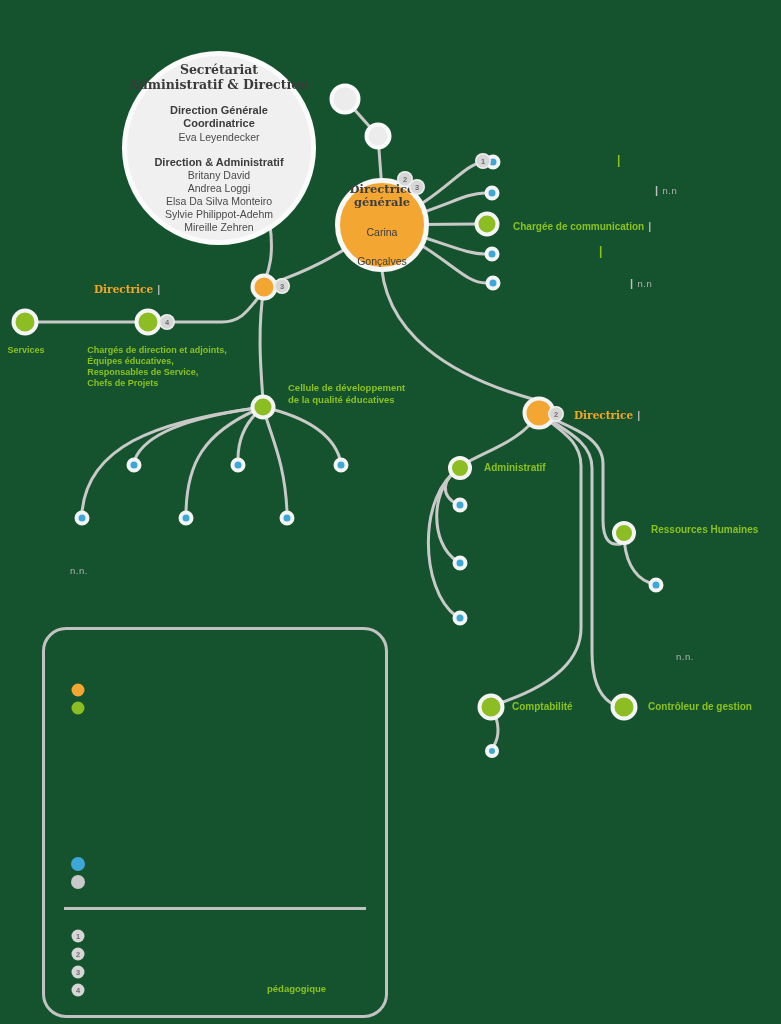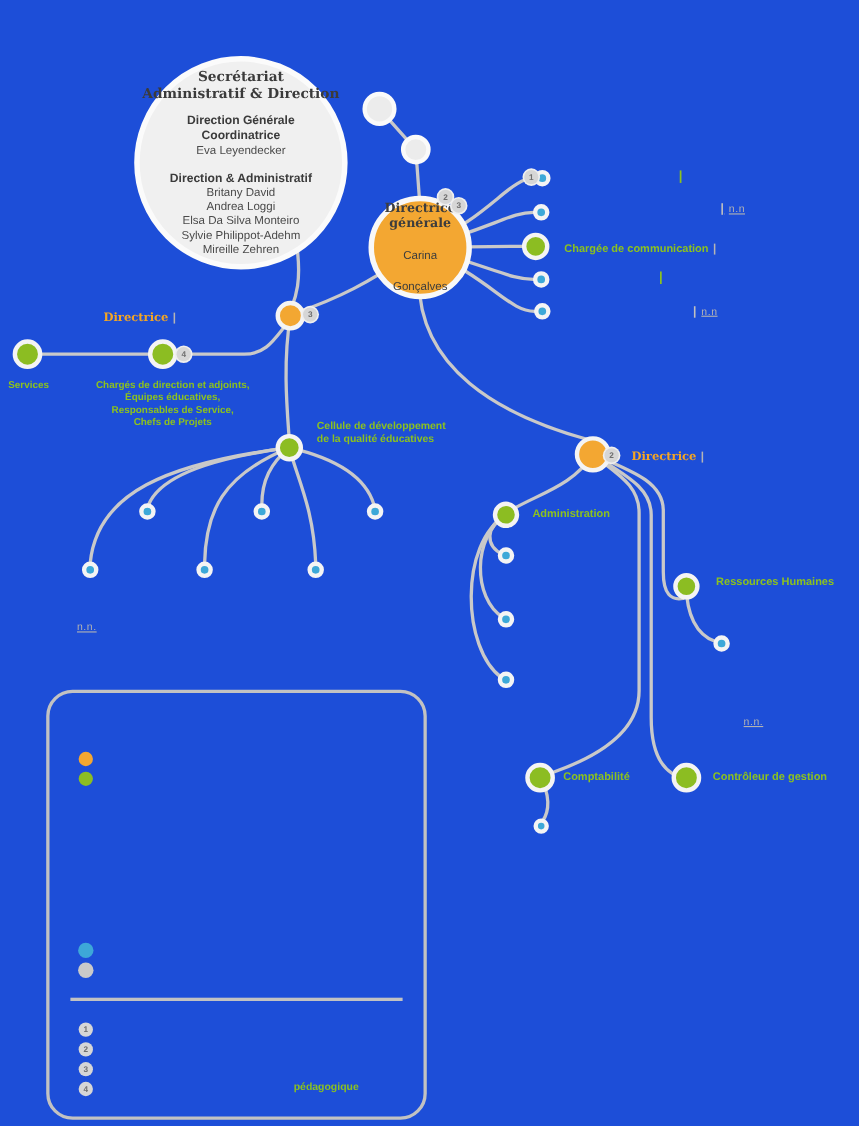--- a/index.html
+++ b/index.html
@@ -1,54 +1,54 @@
 <!DOCTYPE html>
 <html><head>
 <meta charset="utf-8">
 <style>
   html,body{margin:0;padding:0;background:#000;}
-  #stage{position:relative;width:781px;height:1024px;background:#1d4ed8;overflow:hidden;
+  #stage{position:relative;width:781px;height:1024px;background:#14532d;overflow:hidden;
          font-family:"Liberation Sans",sans-serif;}
   svg.wires{position:absolute;left:0;top:0;z-index:1;}
   .node{position:absolute;border-radius:50%;box-sizing:border-box;z-index:2;
         transform:translate(-50%,-50%);}
   .ring{border:4px solid #f4f4f4;}
   .orange{background:#F3A732;}
   .green{background:#8CBD22;}
   .blue{background:#3DA8D8;}
   .graycirc{background:#ECECEC;}
   .badge{position:absolute;z-index:3;width:13px;height:13px;border-radius:50%;
          background:#d6d6d6;color:#6f6f6f;font:bold 7.5px "Liberation Sans",sans-serif;
          display:flex;align-items:center;justify-content:center;
          transform:translate(-50%,-50%);box-shadow:0 0 0 1.5px #efefef;}
   .lbl{position:absolute;z-index:4;white-space:nowrap;}
   .g{color:#8CC21E;font:bold 10px "Liberation Sans",sans-serif;}
   .g9{color:#8CC21E;font:bold 9px "Liberation Sans",sans-serif;}
   .o{color:#F5A623;font:bold 10.5px "DejaVu Serif",serif;}
   .sep{color:#b5b5b5;font:bold 10.5px "Liberation Sans",sans-serif;margin-left:4px;}
-  .nn{color:#b3b3b3;font:9.5px "Liberation Sans",sans-serif;letter-spacing:.5px;text-decoration:underline;}
+  .nn{color:#b3b3b3;font:9.5px "Liberation Sans",sans-serif;letter-spacing:.5px;}
   .nn .pipe{font-weight:bold;font-size:11px;margin-right:4px;color:#c0c0c0;}
   .gpipe{color:#8CC21E;font:bold 12px "Liberation Sans",sans-serif;}
   .bigcircle{position:absolute;z-index:2;border-radius:50%;background:#F0F0F0;
          border:5px solid #fbfbfb;box-sizing:border-box;transform:translate(-50%,-50%);
          display:flex;flex-direction:column;align-items:center;justify-content:center;
          text-align:center;color:#3b3b3b;}
   .bigcircle .t{font:bold 12.5px "DejaVu Serif",serif;line-height:15px;}
   .bigcircle .st{font:bold 11px "Liberation Sans",sans-serif;line-height:13.5px;}
   .bigcircle .nm{font:10.5px "Liberation Sans",sans-serif;line-height:13px;color:#4a4a4a;}
   .gap{height:12px;}
   .dgtext{position:absolute;inset:0;display:flex;flex-direction:column;align-items:center;
          justify-content:center;text-align:center;color:#3d3d3d;}
   .dgtext .t{font:bold 11.5px "DejaVu Serif",serif;line-height:13.5px;}
   .dgtext .nm{font:10.5px "Liberation Sans",sans-serif;line-height:13px;margin-top:16px;}
   .legendbox{position:absolute;z-index:2;left:42px;top:627px;width:346px;height:391px;
          border:3px solid #c2c2c2;border-radius:24px;box-sizing:border-box;}
   .dot{position:absolute;z-index:3;border-radius:50%;transform:translate(-50%,-50%);}
   .divider{position:absolute;z-index:3;background:#c2c2c2;height:2.5px;}
-  .center{transform:translateX(-50%);text-align:center;}
+  .center{transform:translateX(-50%);}
 </style>
 </head>
 <body>
 
 <div id="stage">
 
   <svg class="wires" width="781" height="1024" viewBox="0 0 781 1024">
     <g fill="none" stroke="#C9C9C9" stroke-width="3" stroke-linecap="round">
       <path d="M345,99 L378,136"></path>
       <path d="M378,136 L382,190"></path>
@@ -160,21 +160,21 @@
   <div class="node blue ring" style="left:287px;top:518px;width:15px;height:15px;"></div>
   <div class="lbl nn" style="left:70px;top:565px;">n.n.</div>
 
   <div class="node orange ring" style="left:539px;top:413px;width:33px;height:33px;"></div>
   <div class="badge" style="left:556px;top:414px;">2</div>
   <div class="lbl" style="left:574px;top:405px;">
     <span class="o">Directrice</span><span class="sep">|</span>
   </div>
 
   <div class="node green ring" style="left:460px;top:468px;width:24px;height:24px;"></div>
-  <div class="lbl g" style="left:484px;top:462px;">Administration</div>
+  <div class="lbl g" style="left:484px;top:462px;">Administratif</div>
   <div class="node blue ring" style="left:460px;top:505px;width:15px;height:15px;"></div>
   <div class="node blue ring" style="left:460px;top:563px;width:15px;height:15px;"></div>
   <div class="node blue ring" style="left:460px;top:618px;width:15px;height:15px;"></div>
 
   <div class="node green ring" style="left:624px;top:533px;width:24px;height:24px;"></div>
   <div class="lbl g" style="left:651px;top:524px;">Ressources Humaines</div>
   <div class="node blue ring" style="left:656px;top:585px;width:15px;height:15px;"></div>
   <div class="lbl nn" style="left:676px;top:651px;">n.n.</div>
 
   <div class="node green ring" style="left:491px;top:707px;width:27px;height:27px;"></div>

